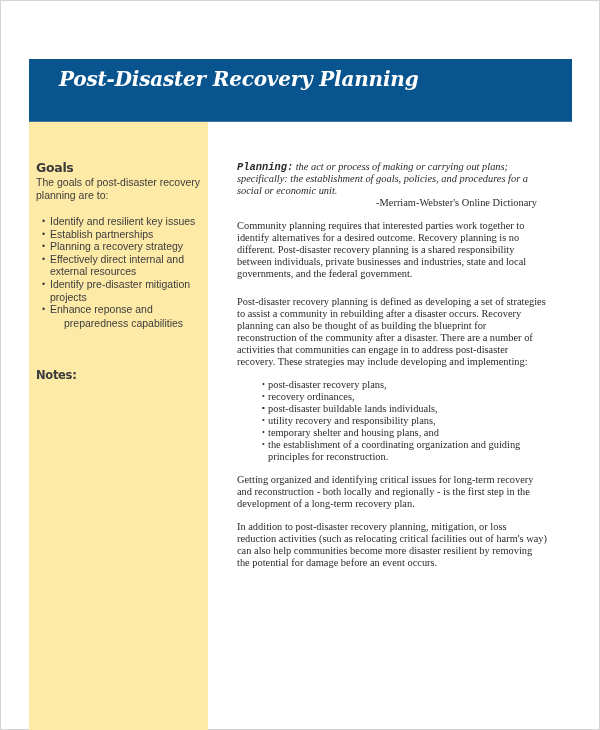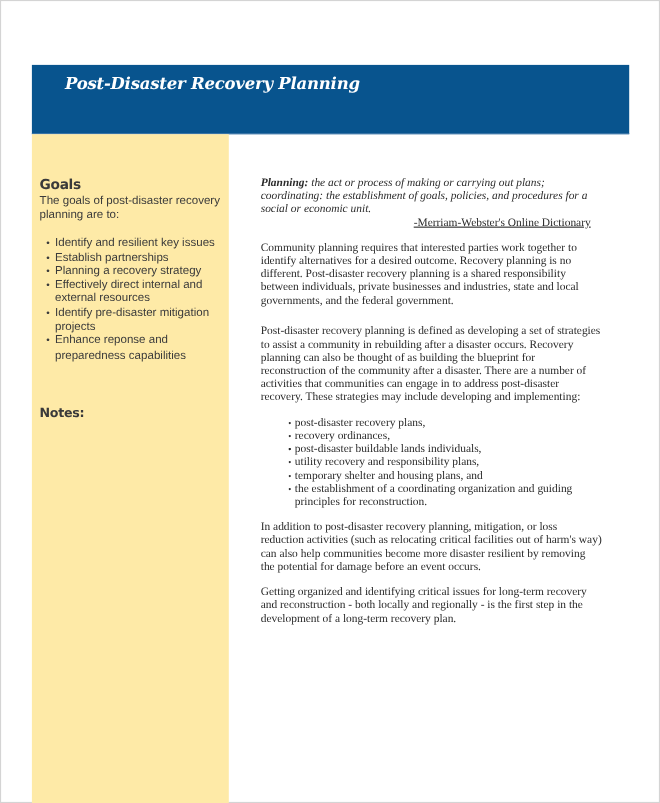--- a/index.html
+++ b/index.html
@@ -12,21 +12,21 @@
     position: absolute; left: 0; top: 0; width: 598px; height: 728px;
     border: 1px solid #d4d4d4; background: #ffffff;
   }
   .header-band {
     position: absolute; left: 28px; top: 58px; width: 543px; height: 62px;
     background: #08548e; border-bottom: 1px solid #3f77a8;
   }
   .header-title {
     position: absolute; left: 30px; top: 8px;
     font-family: "DejaVu Serif", serif; font-style: italic; font-weight: bold;
-    font-size: 15px; color: #ffffff; letter-spacing: -0.2px; white-space: nowrap;
+    font-size: 20px; color: #ffffff; letter-spacing: -0.2px; white-space: nowrap;
   }
   .sidebar {
     position: absolute; left: 28px; top: 121px; width: 179px; height: 655px;
     background: #feeaa7;
   }
   .sidebar-inner {
     position: absolute; left: 7px; top: 38px; width: 170px;
     font-family: "Liberation Sans", sans-serif; color: #3b3b3b;
   }
   .goals-heading {
@@ -37,33 +37,33 @@
     font-size: 10.5px; line-height: 13px; margin-top: 1px;
   }
   .goals-list {
     list-style: none; padding: 0; margin: 13px 0 0 0;
     font-size: 10.5px; line-height: 12.6px;
   }
   .goals-list li { position: relative; padding-left: 14px; }
   .goals-list li .bul {
     position: absolute; left: 6px; top: 0; font-size: 9px;
   }
-  .goals-list li.last .cont { display: block; margin-left: 0; line-height: 15px; }
+  .goals-list li.last .cont { display: block; margin-left: 14px; line-height: 15px; }
   .notes-heading {
     position: absolute; left: 7px; top: 246px;
     font-family: "DejaVu Sans", sans-serif; font-weight: bold; font-size: 11.5px;
     color: #3a3a3a; letter-spacing: -0.3px; text-align: right;
   }
   .main {
     position: absolute; left: 236px; top: 160px; width: 310px;
     font-size: 10.4px; line-height: 12px; color: #2a2a2a;
   }
   .definition { font-style: italic; }
-  .definition b { font-weight: bold; }
-  .attribution { text-align: right; padding-right: 10px; text-decoration: underline; }
+  .definition b { font-weight: bold; font-family: Liberation Mono, monospace; }
+  .attribution { text-align: right; padding-right: 10px; }
   .para { margin-top: 11px; }
   .recovery-list {
     list-style: none; margin: 11px 0 0 0; padding: 0 0 0 25px;
   }
   .recovery-list li { position: relative; padding-left: 6px; }
   .recovery-list li .bul { position: absolute; left: 0; top: 0; font-size: 8px; }
 </style>
 </head>
 <body>
 
@@ -83,33 +83,33 @@
         <li><span class="bul">•</span><span>Planning a recovery strategy</span></li>
         <li><span class="bul">•</span><span>Effectively direct internal and external resources</span></li>
         <li><span class="bul">•</span><span>Identify pre-disaster mitigation projects</span></li>
         <li class="last"><span class="bul">•</span><span>Enhance reponse and</span><span class="cont">preparedness capabilities</span></li>
       </ul>
     </div>
     <div class="notes-heading">Notes:</div>
   </div>
 
   <div class="main">
-    <div class="definition"><b>Planning:</b><span> the act or process of making or carrying out plans; coordinating: the establishment of goals, policies, and procedures for a social or economic unit.</span></div>
+    <div class="definition"><b>Planning:</b><span> the act or process of making or carrying out plans; specifically: the establishment of goals, policies, and procedures for a social or economic unit.</span></div>
     <div class="attribution">-Merriam-Webster's Online Dictionary</div>
 
     <p class="para" style="margin-bottom:16px">Community planning requires that interested parties work together to identify alternatives for a desired outcome. Recovery planning is no different. Post-disaster recovery planning is a shared responsibility between individuals, private businesses and industries, state and local governments, and the federal government.</p>
     <p class="para" style="margin-bottom:0">Post-disaster recovery planning is defined as developing a set of strategies to assist a community in rebuilding after a disaster occurs. Recovery planning can also be thought of as building the blueprint for reconstruction of the community after a disaster. There are a number of activities that communities can engage in to address post-disaster recovery. These strategies may include developing and implementing:</p>
 
     <ul class="recovery-list">
       <li><span class="bul">•</span><span>post-disaster recovery plans,</span></li>
       <li><span class="bul">•</span><span>recovery ordinances,</span></li>
       <li><span class="bul">•</span></li>
       <li><span class="bul">•</span><span>post-disaster buildable lands individuals,</span></li>
       <li><span class="bul">•</span><span>utility recovery and responsibility plans,</span></li>
       <li><span class="bul">•</span><span>temporary shelter and housing plans, and</span></li>
       <li><span class="bul">•</span><span>the establishment of a coordinating organization and guiding principles for reconstruction.</span></li>
     </ul>
 
+    <p class="para" style="margin-bottom:0">Getting organized and identifying critical issues for long-term recovery and reconstruction - both locally and regionally - is the first step in the development of a long-term recovery plan.</p>
     <p class="para" style="margin-bottom:0">In addition to post-disaster recovery planning, mitigation, or loss reduction activities (such as relocating critical facilities out of harm's way) can also help communities become more disaster resilient by removing the potential for damage before an event occurs.</p>
-    <p class="para" style="margin-bottom:0">Getting organized and identifying critical issues for long-term recovery and reconstruction - both locally and regionally - is the first step in the development of a long-term recovery plan.</p>
   </div>
 
 </div>
 
 </body></html>

